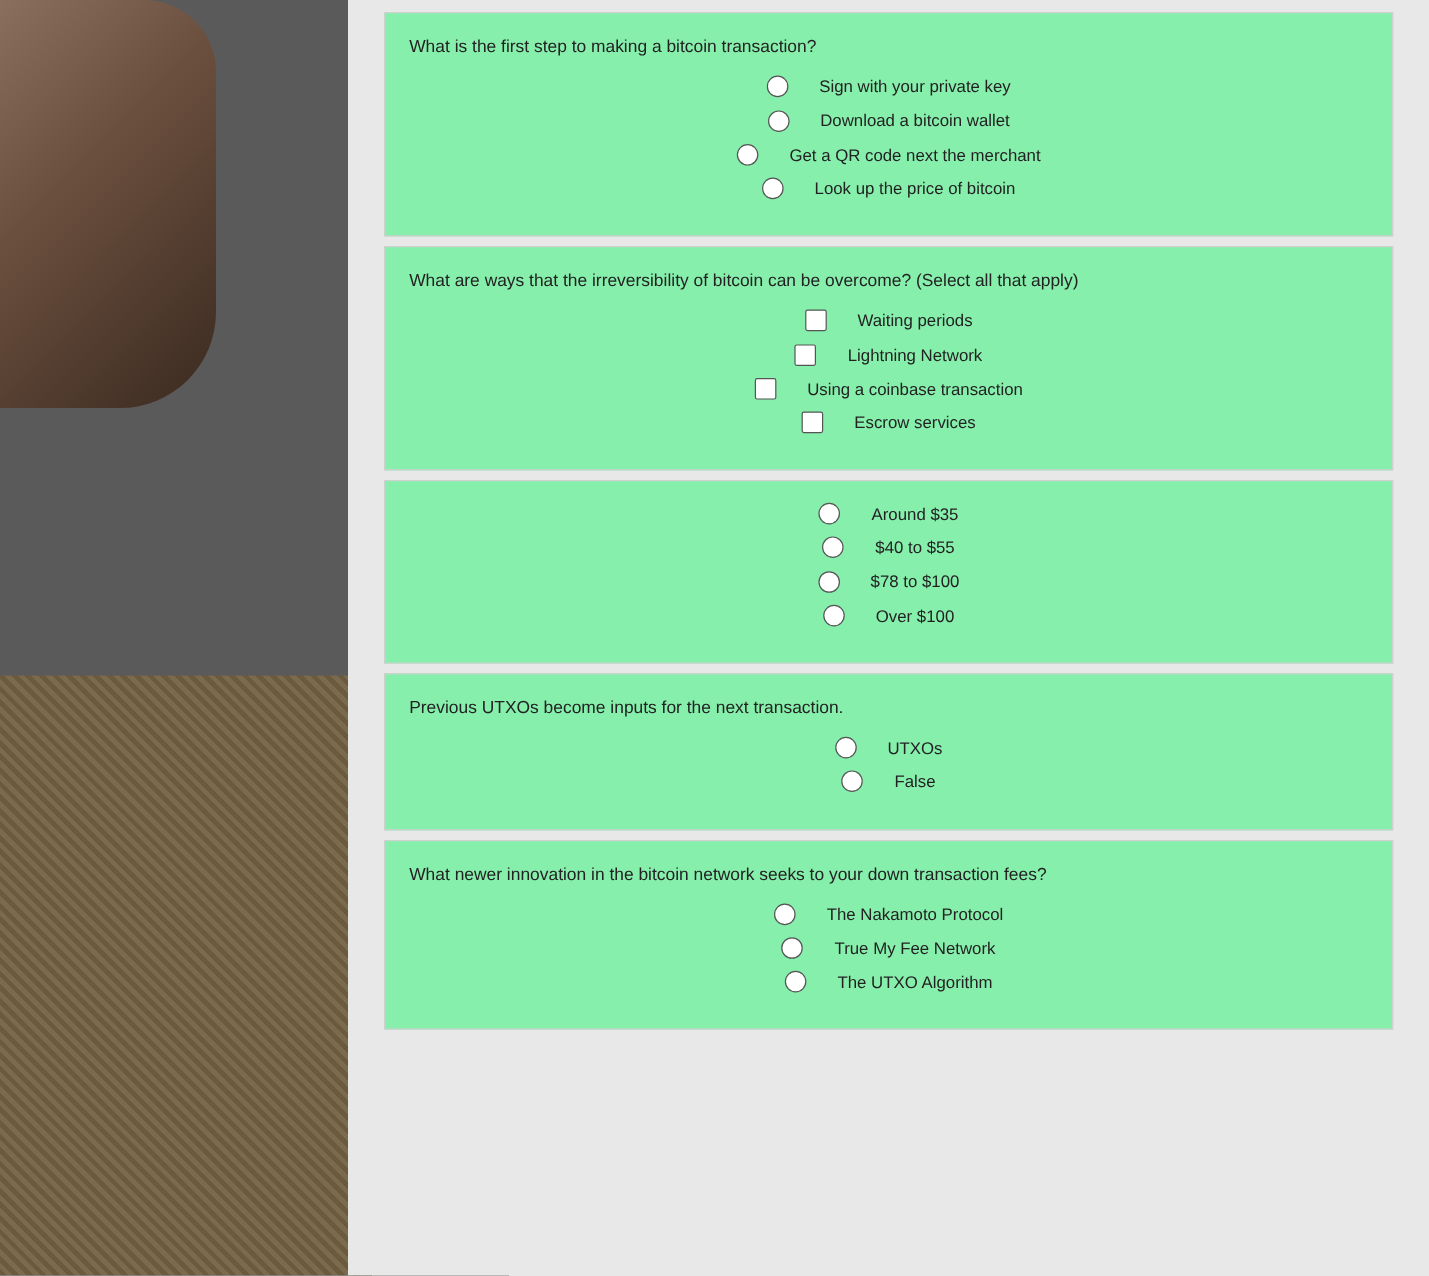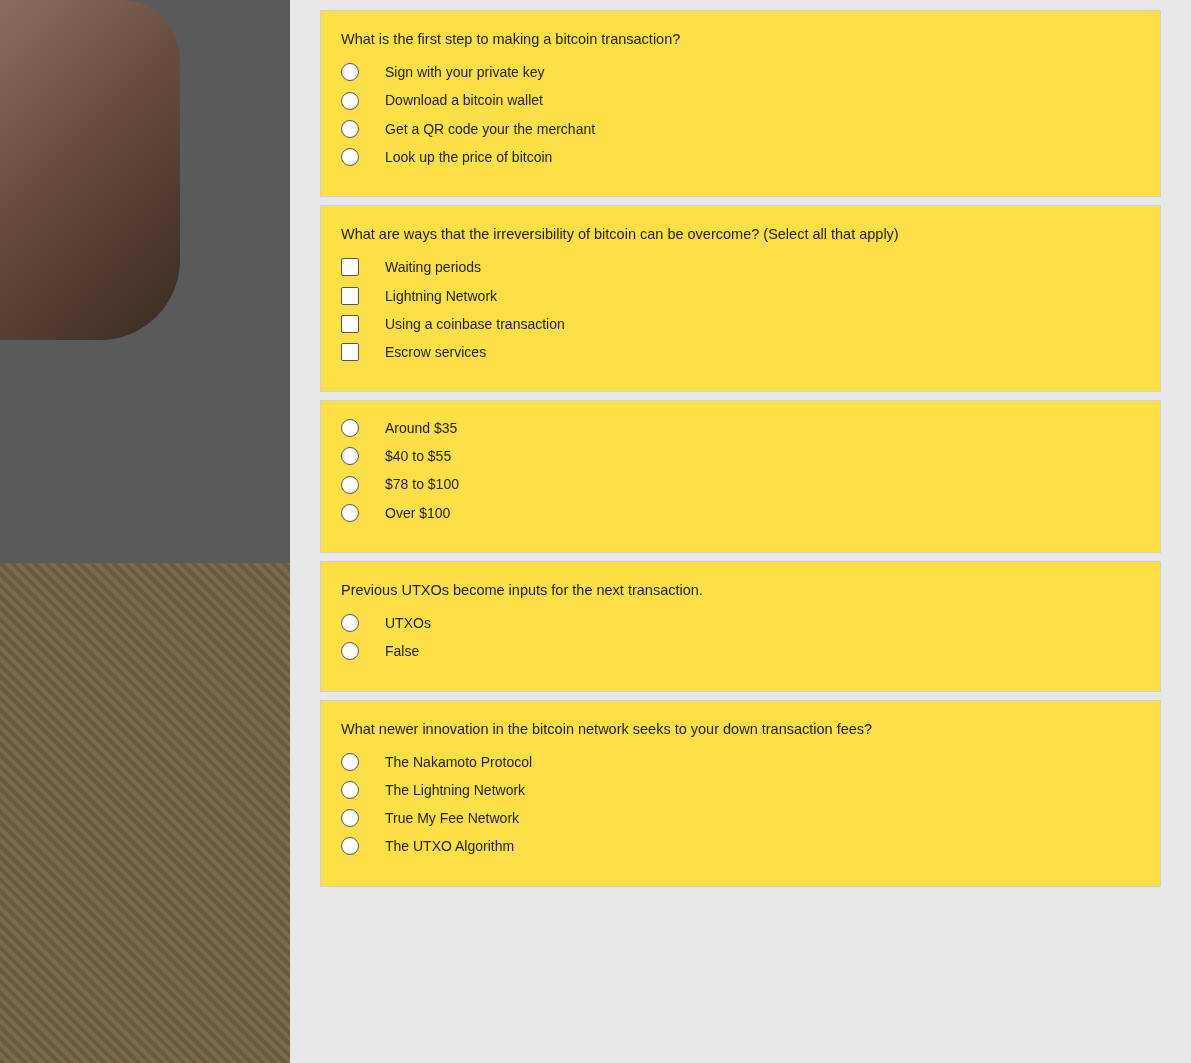--- a/index.html
+++ b/index.html
@@ -60,38 +60,39 @@
       height: 1063px;
       background: #e8e8e8;
       overflow-y: auto;
     }
 
     .quiz-container {
       padding: 10px 30px 30px 30px;
     }
 
     .question-block {
-      background: #fde047;
+      background: #86efac;
       border: 1px solid #d0d0d0;
       margin-bottom: 8px;
       padding: 18px 20px 20px 20px;
     }
 
     .question-text {
       font-size: 14.5px;
       color: #222;
       margin-bottom: 14px;
       line-height: 1.4;
     }
 
     .option-row {
       display: flex;
       align-items: center;
       margin-bottom: 10px;
       gap: 26px;
+      justify-content: center;
     }
 
     .option-circle {
       width: 18px;
       height: 18px;
       border-radius: 50%;
       border: 1.5px solid #555;
       background: #fff;
       flex-shrink: 0;
     }
@@ -126,21 +127,21 @@
         <div class="option-row">
           <div class="option-circle"></div>
           <span class="option-label">Sign with your private key</span>
         </div>
         <div class="option-row">
           <div class="option-circle"></div>
           <span class="option-label">Download a bitcoin wallet</span>
         </div>
         <div class="option-row">
           <div class="option-circle"></div>
-          <span class="option-label">Get a QR code your the merchant</span>
+          <span class="option-label">Get a QR code next the merchant</span>
         </div>
         <div class="option-row">
           <div class="option-circle"></div>
           <span class="option-label">Look up the price of bitcoin</span>
         </div>
       </div>
       <div class="question-block">
         <div class="question-text">What are ways that the irreversibility of bitcoin can be overcome? (Select all that apply)</div>
         <div class="option-row">
           <div class="option-square"></div>
@@ -186,24 +187,20 @@
         <div class="option-row">
           <div class="option-circle"></div>
           <span class="option-label">False</span>
         </div>
       </div>
       <div class="question-block">
         <div class="question-text">What newer innovation in the bitcoin network seeks to your down transaction fees?</div>
         <div class="option-row">
           <div class="option-circle"></div>
           <span class="option-label">The Nakamoto Protocol</span>
-        </div>
-        <div class="option-row">
-          <div class="option-circle"></div>
-          <span class="option-label">The Lightning Network</span>
         </div>
         <div class="option-row">
           <div class="option-circle"></div>
           <span class="option-label">True My Fee Network</span>
         </div>
         <div class="option-row">
           <div class="option-circle"></div>
           <span class="option-label">The UTXO Algorithm</span>
         </div>
       </div>

